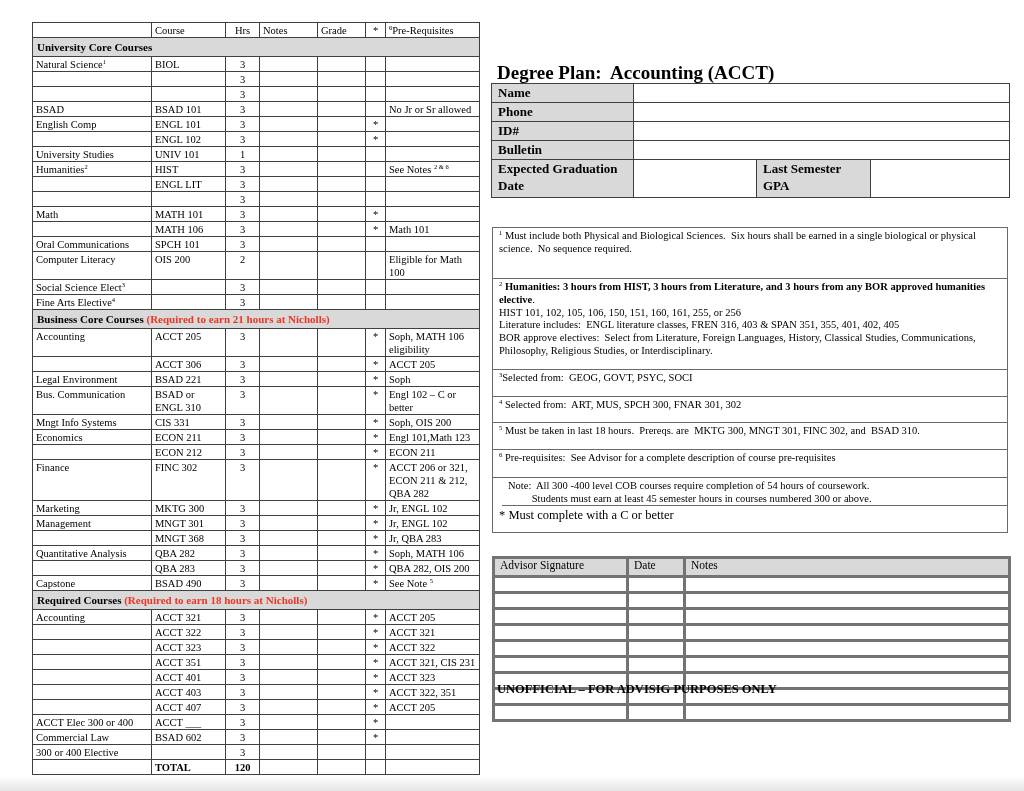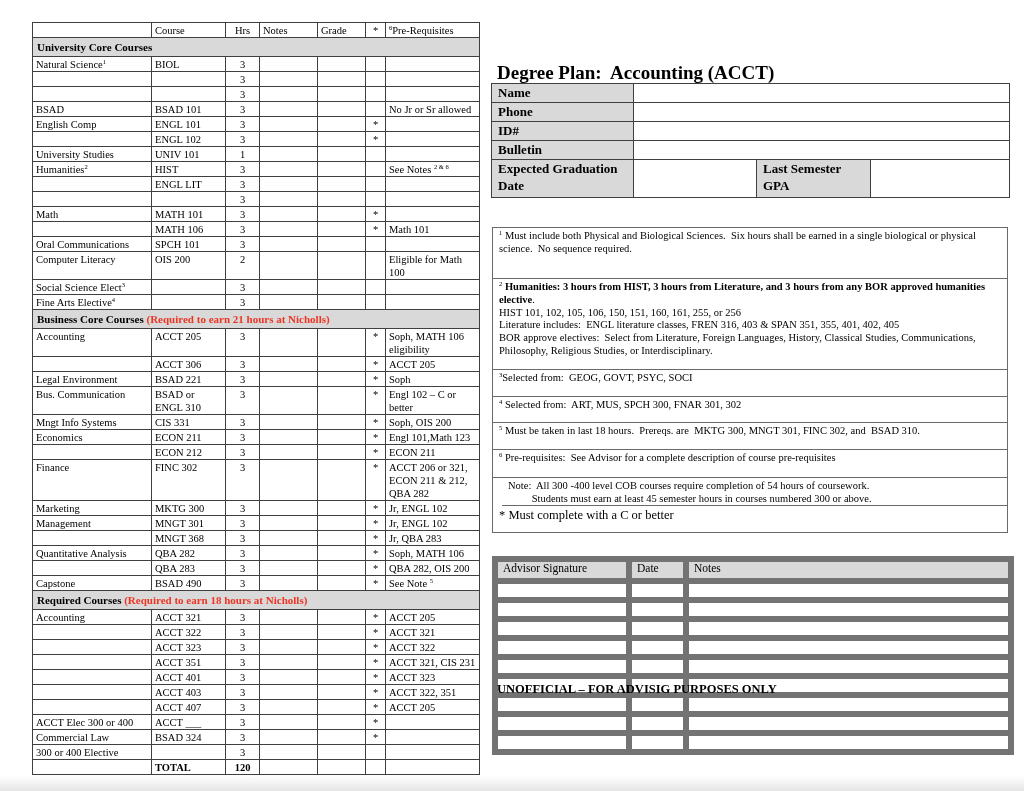--- a/index.html
+++ b/index.html
@@ -51,21 +51,21 @@
     box-sizing:border-box;white-space:pre-wrap;overflow:hidden;
   }
   .note-row:last-child{border-bottom:none;}
   .note-row.lg{font-size:12.5px;padding-top:3px;}
 
   .advisor-table{
     position:absolute;left:492px;top:556px;width:516px;
     border-collapse:collapse;table-layout:fixed;
     font-size:11.5px;line-height:13px;
   }
-  .advisor-table td{border:6px solid #737373;padding:0 5px;vertical-align:top;overflow:hidden;}
+  .advisor-table td{border:3px solid #737373;padding:0 5px;vertical-align:top;overflow:hidden;}
   .advisor-table tr.ahdr td{background:#d9d9d9;height:16px;}
   .advisor-table tr.arow td{height:12.5px;}
 
   .footer-note{
     position:absolute;left:497px;top:682px;
     font-size:12.5px;font-weight:bold;white-space:pre-wrap;
   }
 
   .bottom-strip{
     position:absolute;left:0;top:776px;width:1024px;height:15px;
@@ -441,21 +441,21 @@
         <td class="c-cat"><span>ACCT Elec 300 or 400</span></td>
         <td class="c-course"><span>ACCT ___</span></td>
         <td class="c-hrs"><span>3</span></td>
         <td class="c-notes"><span></span></td>
         <td class="c-grade"><span></span></td>
         <td class="c-star"><span>*</span></td>
         <td class="c-prereq"><span></span></td>
       </tr>
       <tr>
         <td class="c-cat"><span>Commercial Law</span></td>
-        <td class="c-course"><span>BSAD 324</span></td>
+        <td class="c-course"><span>BSAD 602</span></td>
         <td class="c-hrs"><span>3</span></td>
         <td class="c-notes"><span></span></td>
         <td class="c-grade"><span></span></td>
         <td class="c-star"><span>*</span></td>
         <td class="c-prereq"><span></span></td>
       </tr>
       <tr>
         <td class="c-cat"><span>300 or 400 Elective</span></td>
         <td class="c-course"><span></span></td>
         <td class="c-hrs"><span>3</span></td>

